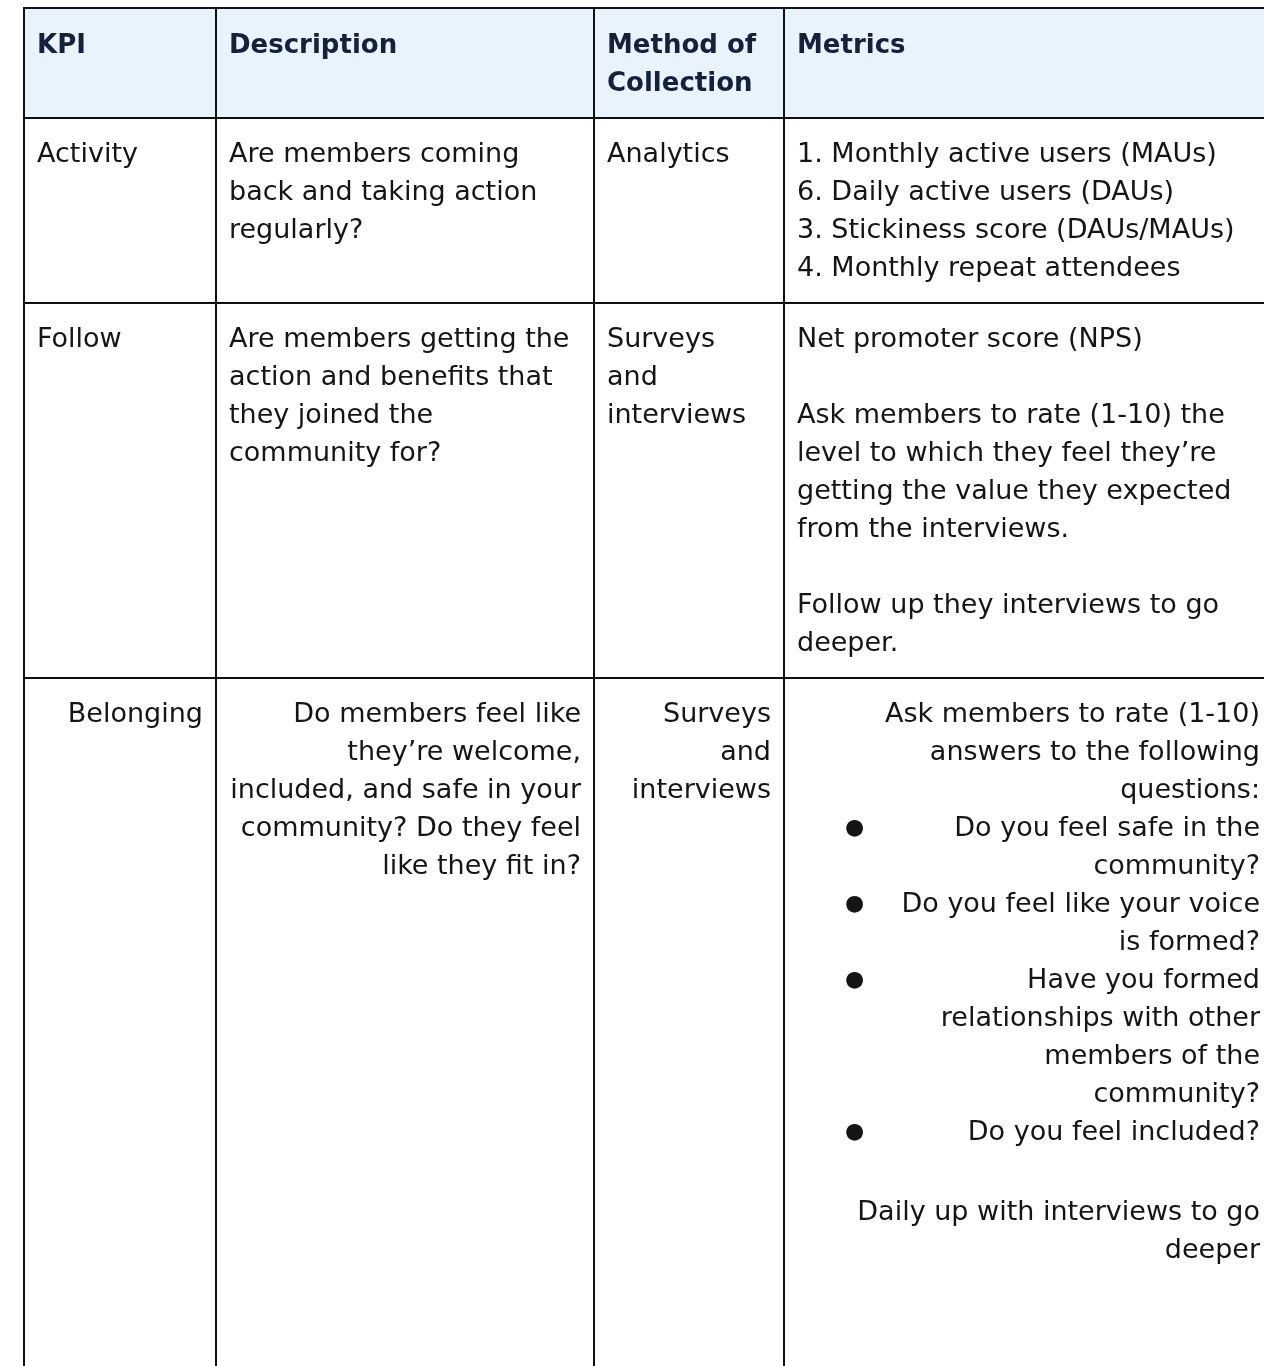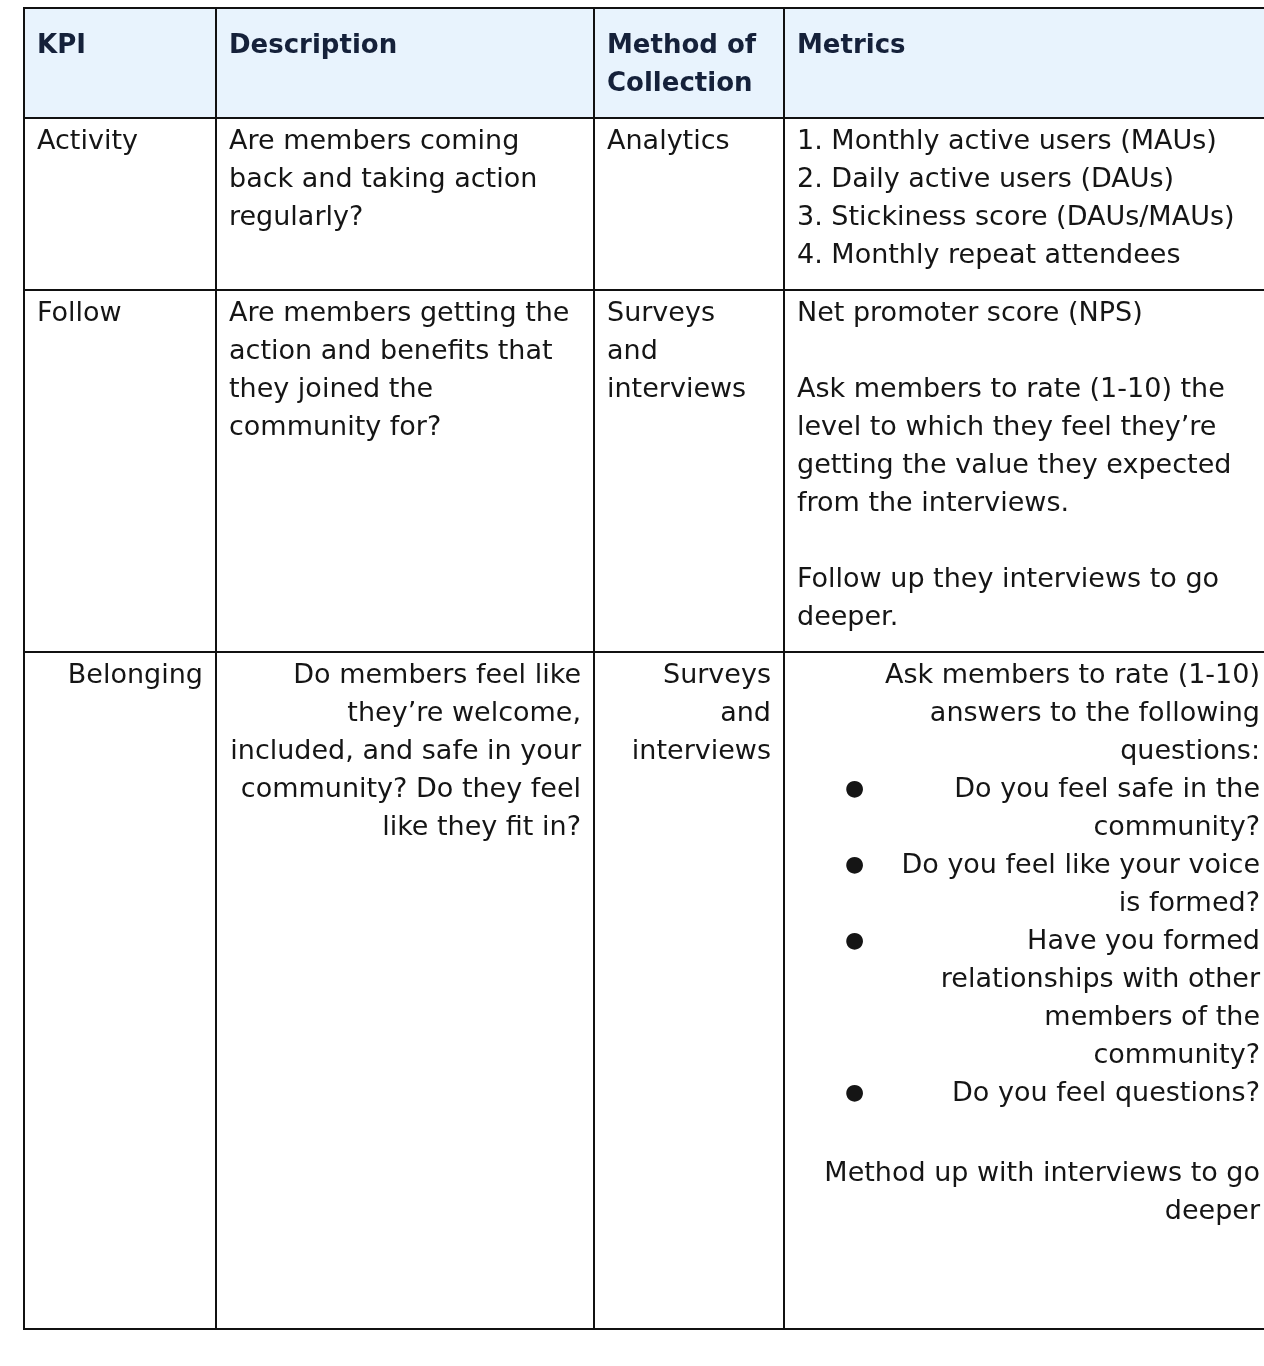--- a/index.html
+++ b/index.html
@@ -1,20 +1,20 @@
 <!DOCTYPE html>
 <html><head>
 <meta charset="utf-8">
 <style>
   html, body { margin:0; padding:0; background:#ffffff; }
   body { width:1264px; height:1366px; position:relative; font-family:"DejaVu Sans","Liberation Sans",sans-serif; color:#111; }
   table.kpi { position:absolute; left:23px; top:7px; border-collapse:collapse; table-layout:fixed; width:1249px; }
   table.kpi th, table.kpi td { border:2px solid #111; vertical-align:top; padding:0 12px; text-align:left; }
   table.kpi th { background:#e8f3fd; color:#15213a; font-weight:bold; font-size:26px; line-height:38px; padding-top:16px; padding-bottom:16px; height:74px; box-sizing:border-box; }
-  table.kpi td { font-size:27px; line-height:38px; color:#151515; padding-top:2px; padding-bottom:13px; }
+  table.kpi td { font-size:27px; line-height:38px; color:#151515; padding-top:15px; padding-bottom:13px; }
   col.c1 { width:192px; } col.c2 { width:378px; } col.c3 { width:190px; } col.c4 { width:489px; }
   tr.r-activity td { height:155px; }
   tr.r-value td { height:345px; }
   tr.r-belonging td { height:660px;text-align:right; }
   .line { display:block; }
   .gap { display:block; height:38px; }
   .belong-metrics { line-height:44px; }
   .belong-metrics .gap44 { display:block; height:42px; }
   ul.q { margin:0; padding:0; list-style:none; }
   ul.q li { position:relative; padding-left:96px; }
@@ -39,21 +39,21 @@
       <th>Metrics</th>
     </tr>
   </thead>
   <tbody>
     <tr class="r-activity">
       <td>Activity</td>
       <td>Are members coming back and taking action regularly?</td>
       <td>Analytics</td>
       <td>
         <span class="line">1. Monthly active users (MAUs)</span>
-        <span class="line">2. Daily active users (DAUs)</span>
+        <span class="line">6. Daily active users (DAUs)</span>
         <span class="line">3. Stickiness score (DAUs/MAUs)</span>
         <span class="line">4. Monthly repeat attendees</span>
       </td>
     </tr>
     <tr class="r-value">
       <td>Follow</td>
       <td>Are members getting the action and benefits that they joined the community for?</td>
       <td>Surveys and interviews</td>
       <td>
         <span class="line">Net promoter score (NPS)</span>
@@ -66,20 +66,20 @@
     <tr class="r-belonging">
       <td>Belonging</td>
       <td>Do members feel like they’re welcome, included, and safe in your community? Do they feel like they fit in?</td>
       <td>Surveys and interviews</td>
       <td class="belong-metrics">
         <span class="line">Ask members to rate (1-10) answers to the following questions:</span>
         <ul class="q">
           <li><span class="bullet">●</span><span>Do you feel safe in the community?</span></li>
           <li><span class="bullet">●</span><span>Do you feel like your voice is </span><span class="spell">formed</span><span>?</span></li>
           <li><span class="bullet">●</span><span>Have you formed relationships with other members of the community?</span></li>
-          <li><span class="bullet">●</span><span>Do you feel questions?</span></li>
+          <li><span class="bullet">●</span><span>Do you feel included?</span></li>
         </ul>
         <span class="gap44"></span>
-        <span class="line">Method up with interviews to go deeper</span>
+        <span class="line">Daily up with interviews to go deeper</span>
       </td>
     </tr>
   </tbody>
 </table>
 
 </body></html>

